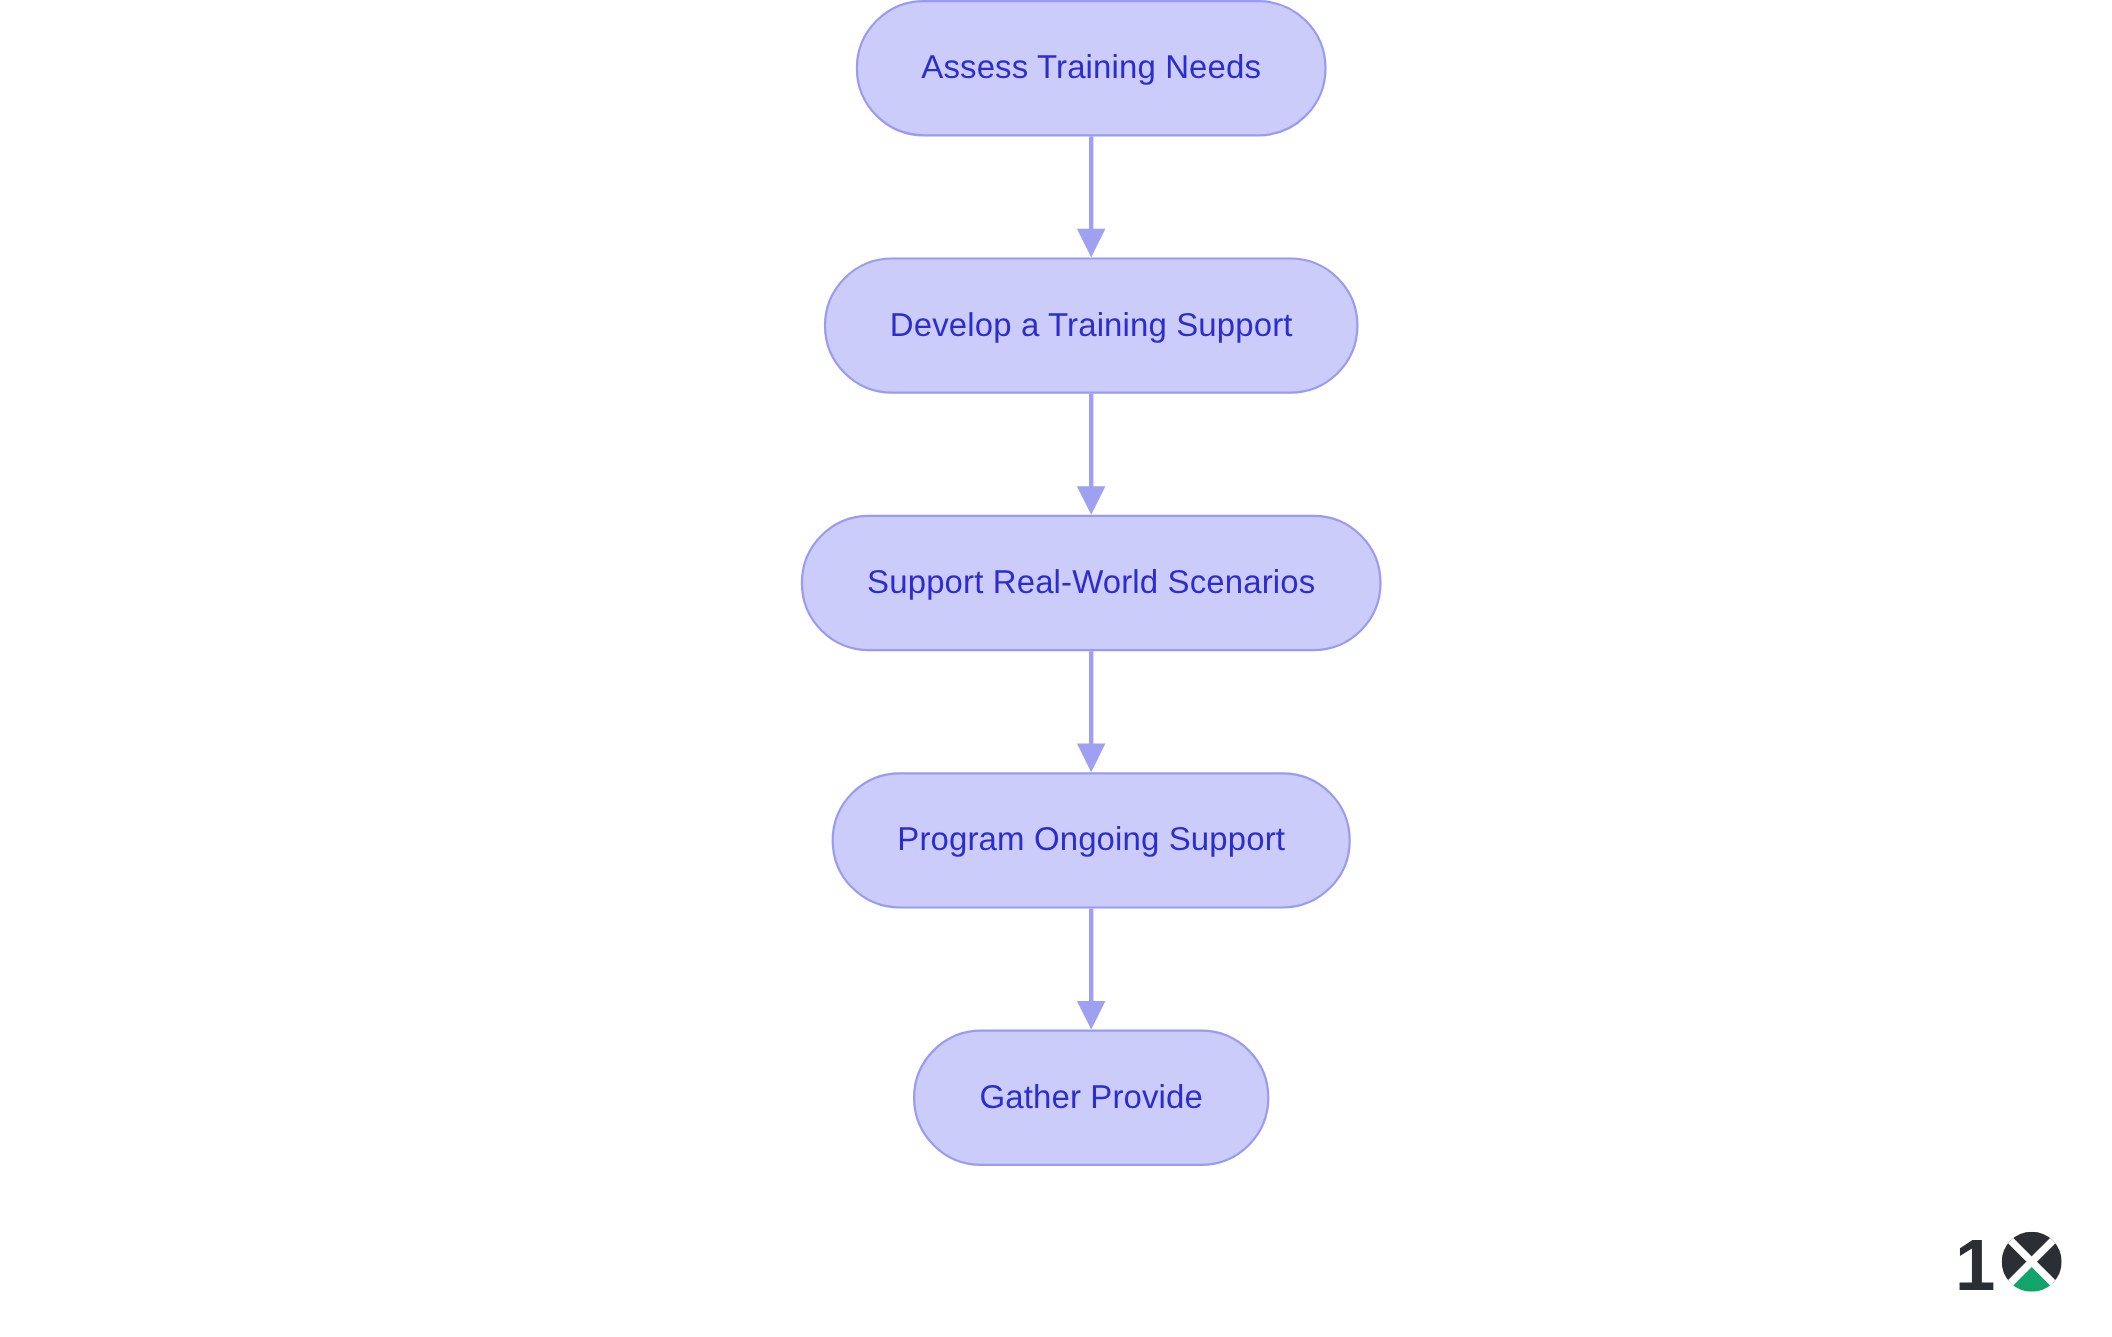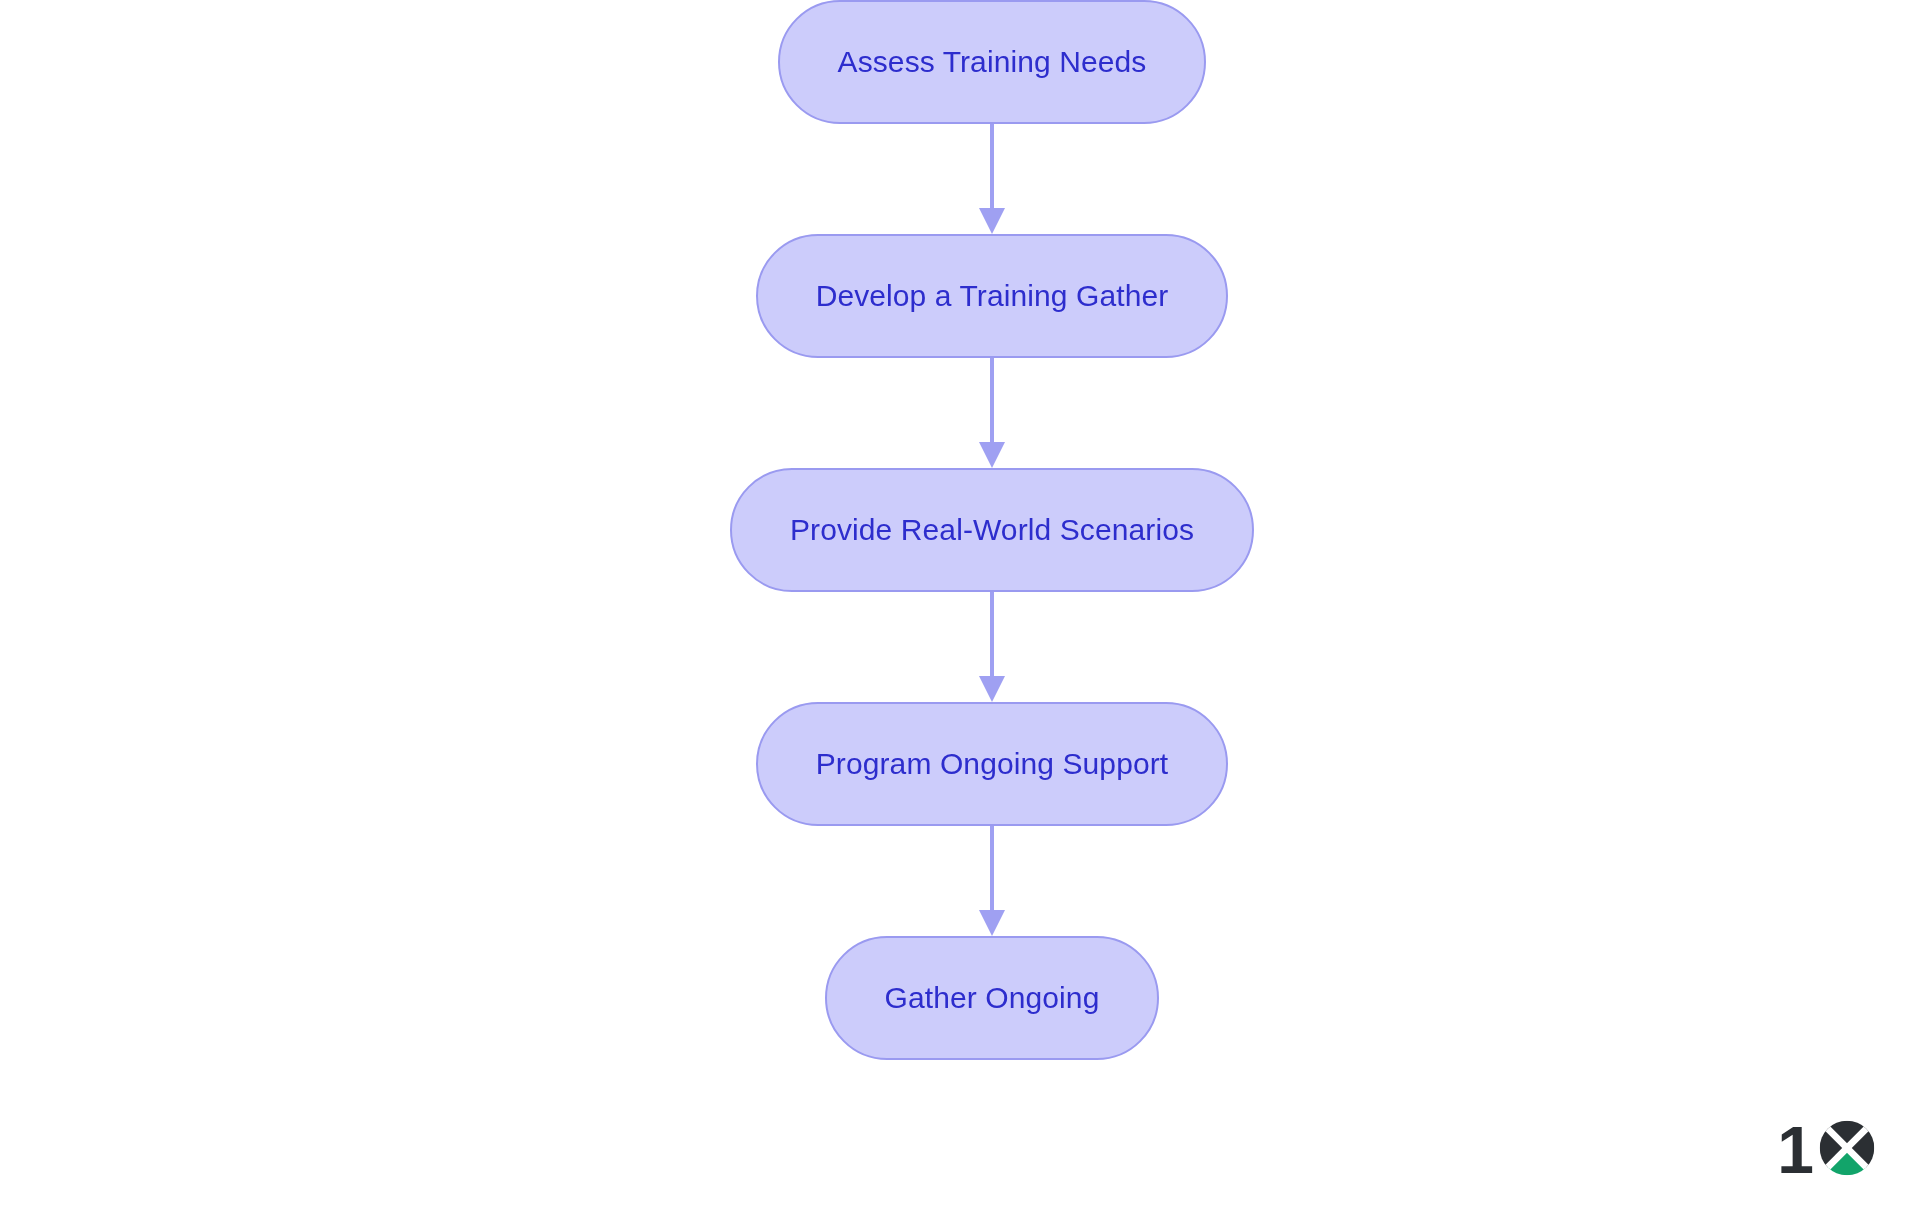--- a/index.html
+++ b/index.html
@@ -128,51 +128,51 @@
         <span class="node-label">Assess Training Needs</span>
       </div>
       <div class="connector">
         <span class="conn-line"></span>
         <span class="conn-head"></span>
       </div>
     </div>
 
     <div class="flow-step">
       <div class="node">
-        <span class="node-label">Develop a Training Gather</span>
-      </div>
-      <div class="connector">
-        <span class="conn-line"></span>
-        <span class="conn-head"></span>
-      </div>
-    </div>
-
-    <div class="flow-step">
-      <div class="node">
-        <span class="node-label">Provide Real-World Scenarios</span>
+        <span class="node-label">Develop a Training Support</span>
+      </div>
+      <div class="connector">
+        <span class="conn-line"></span>
+        <span class="conn-head"></span>
+      </div>
+    </div>
+
+    <div class="flow-step">
+      <div class="node">
+        <span class="node-label">Support Real-World Scenarios</span>
       </div>
       <div class="connector">
         <span class="conn-line"></span>
         <span class="conn-head"></span>
       </div>
     </div>
 
     <div class="flow-step">
       <div class="node">
         <span class="node-label">Program Ongoing Support</span>
       </div>
       <div class="connector">
         <span class="conn-line"></span>
         <span class="conn-head"></span>
       </div>
     </div>
 
     <div class="flow-step">
       <div class="node">
-        <span class="node-label">Gather Ongoing</span>
+        <span class="node-label">Gather Provide</span>
       </div>
     </div>
 
   </div>
 
   <div class="brand-logo">
     <span class="brand-one">1</span>
     <span class="brand-mark">
       <svg width="62" height="62" viewBox="0 0 100 100" aria-hidden="true">
         <defs>

